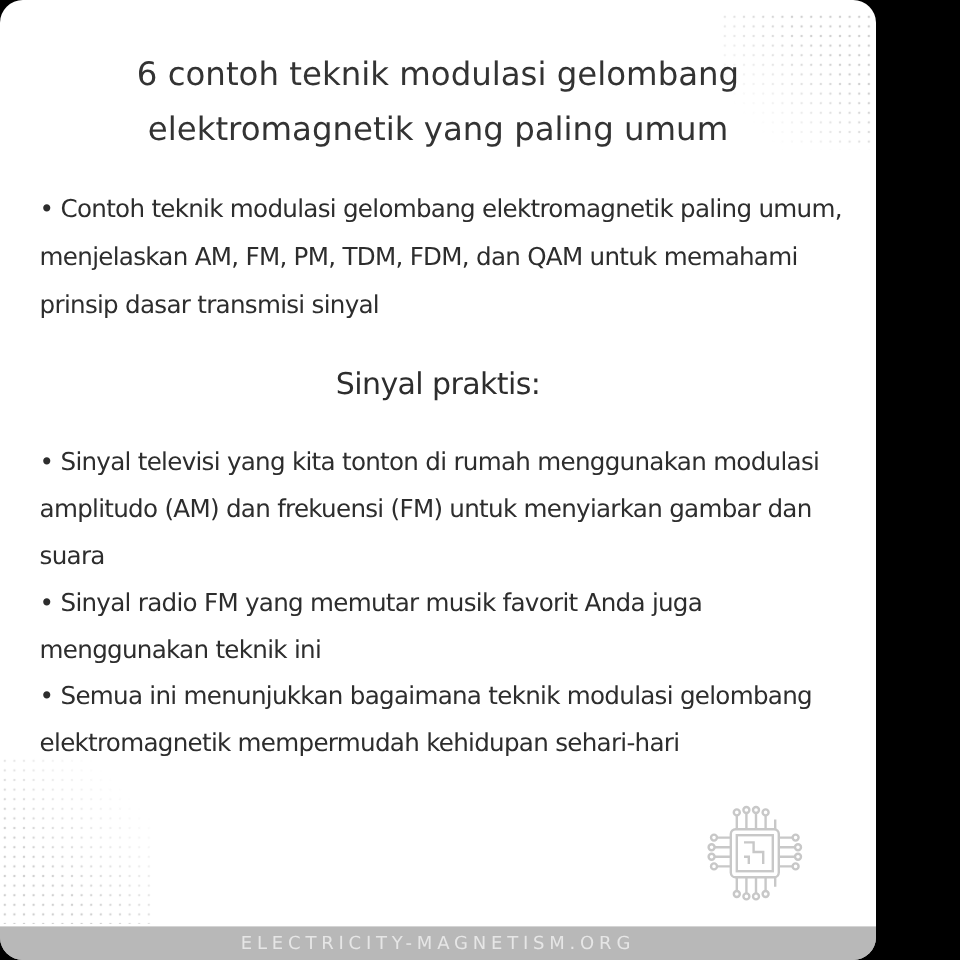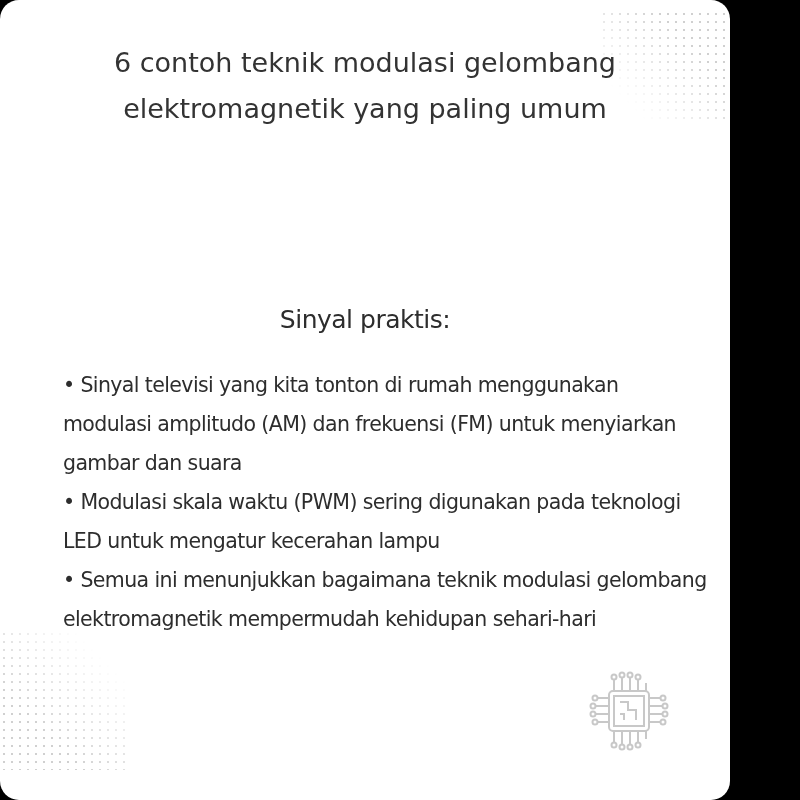--- a/index.html
+++ b/index.html
@@ -30,47 +30,48 @@
     .body-text {
       position: absolute; left: 33px; right: 20px;
       font-size: 20.5px; line-height: 40px; color: #2d2d2d;
       letter-spacing: -0.6px;
     }
     .intro { top: 154px; }
     .subhead {
       position: absolute; left: 0; right: 0; top: 300px; text-align: center;
       font-size: 25px; line-height: 40px; color: #2d2d2d; letter-spacing: -0.5px;
     }
-    .list { top: 366px; line-height: 39px; margin-left: 30px; }
+    .list { top: 366px; line-height: 39px; }
     .list p { margin: 0; }
     .chip {
       position: absolute; right: 56px; bottom: 44px; width: 90px; height: 90px;
     }
     .footer {
       position: absolute; left: 0; right: 0; bottom: 0; height: 28px;
       background: rgba(160,160,160,0.75);
       text-align: center; color: #e6e6e6;
       font-size: 15px; letter-spacing: 4px; line-height: 28px;
     }
   </style>
 </head>
 <body>
 
 <div class="card">
   <div class="dots dots-tr"></div>
   <div class="dots dots-bl"></div>
 
   <div class="title">6 contoh teknik modulasi gelombang elektromagnetik yang paling umum</div>
 
+  <div class="body-text intro">• Contoh teknik modulasi gelombang elektromagnetik paling umum, menjelaskan AM, FM, PM, TDM, FDM, dan QAM untuk memahami prinsip dasar transmisi sinyal</div>
 
   <div class="subhead">Sinyal praktis:</div>
 
   <div class="body-text list">
     <p>• Sinyal televisi yang kita tonton di rumah menggunakan modulasi amplitudo (AM) dan frekuensi (FM) untuk menyiarkan gambar dan suara</p>
-    <p>• Modulasi skala waktu (PWM) sering digunakan pada teknologi LED untuk mengatur kecerahan lampu</p>
+    <p>• Sinyal radio FM yang memutar musik favorit Anda juga menggunakan teknik ini</p>
     <p>• Semua ini menunjukkan bagaimana teknik modulasi gelombang elektromagnetik mempermudah kehidupan sehari-hari</p>
   </div>
 
   <svg class="chip" viewBox="0 0 90 90" fill="none" stroke="#c8c8c8" stroke-width="2">
     <rect x="25" y="25" width="40" height="40" rx="4"></rect>
     <rect x="30" y="30" width="30" height="30"></rect>
     <path d="M36 36 h8 v8 h8 v10 M40 54 v-6 h-4"></path>
     <path d="M30 25 v-12 M38 25 v-14 M46 25 v-14 M54 25 v-12 M62 25 v-8"></path>
     <path d="M30 65 v12 M38 65 v14 M46 65 v14 M54 65 v12 M62 65 v8"></path>
     <path d="M25 32 h-12 M25 40 h-14 M25 48 h-14 M25 56 h-12"></path>
@@ -88,13 +89,14 @@
         <circle cx="9" cy="40" r="2.5"></circle>
         <circle cx="9" cy="48" r="2.5"></circle>
         <circle cx="11" cy="56" r="2.5"></circle>
       <circle cx="79" cy="32" r="2.5"></circle>
         <circle cx="81" cy="40" r="2.5"></circle>
         <circle cx="81" cy="48" r="2.5"></circle>
         <circle cx="79" cy="56" r="2.5"></circle>
     </g>
   </svg>
 
+  <div class="footer">ELECTRICITY-MAGNETISM.ORG</div>
 </div>
 
 </body></html>

